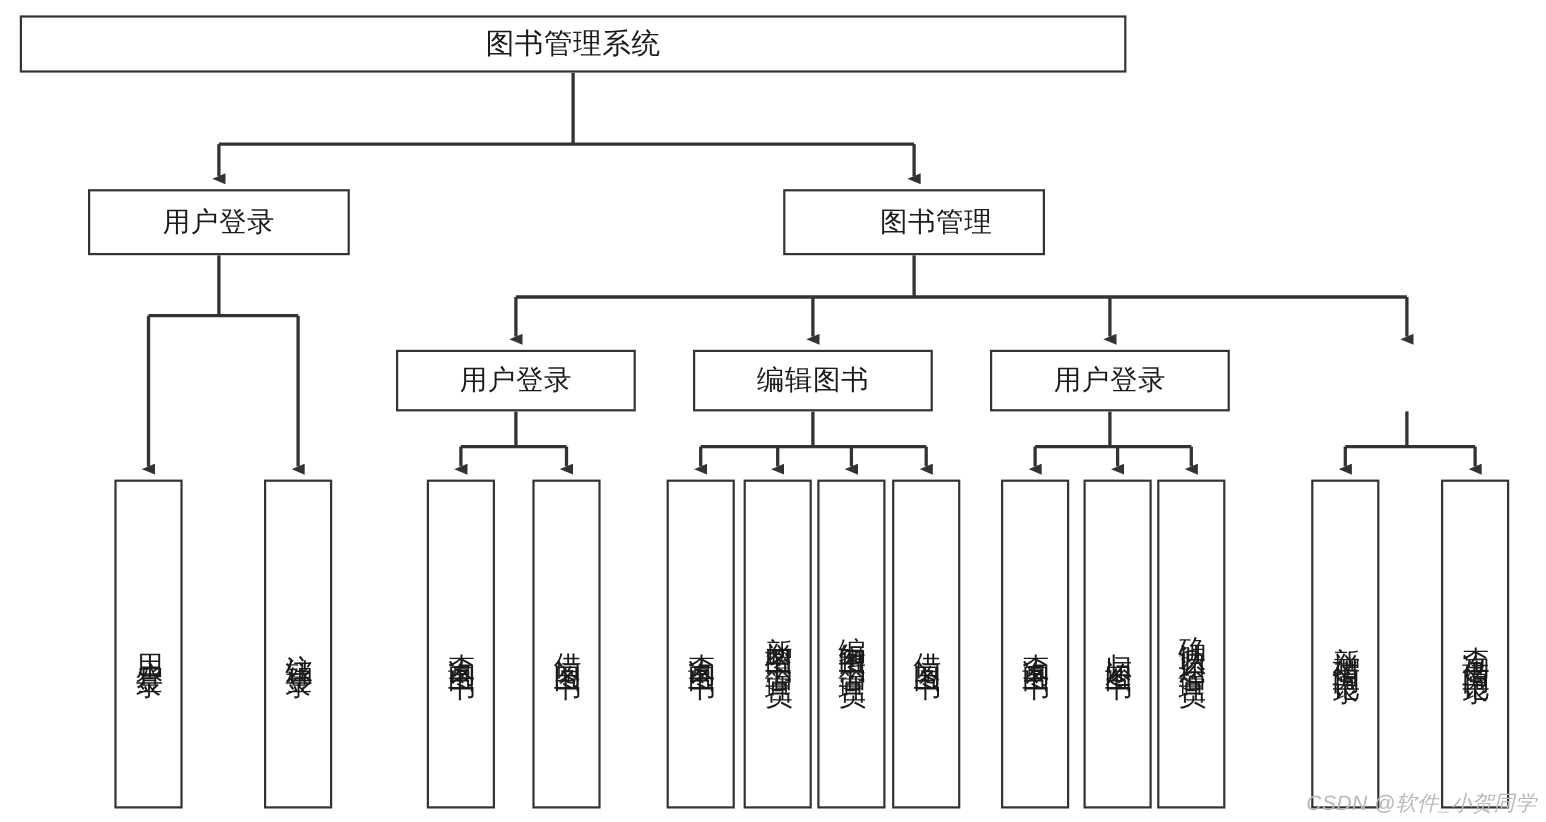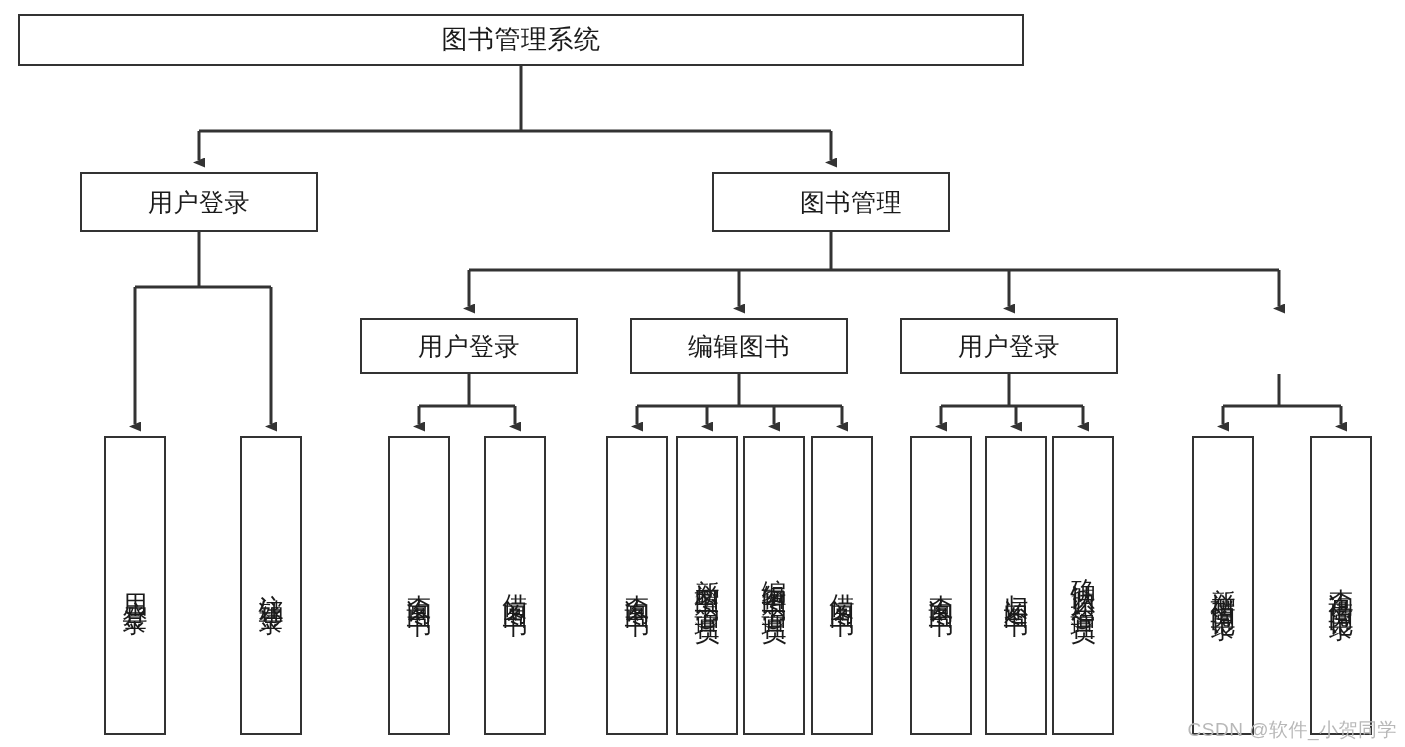--- a/index.html
+++ b/index.html
@@ -59,20 +59,21 @@
   }
   .watermark {
     position: absolute;
     right: 8px;
     bottom: 4px;
     font-size: 19px;
     color: #b8b8b8;
     letter-spacing: 0.5px;
     white-space: nowrap;
     user-select: none;
+    font-style: italic;
   }
 </style>
 </head>
 <body>
 
 <div id="canvas">
 
   <svg id="wires" viewBox="0 0 1405 747">
     <defs>
       <marker id="arrow" markerWidth="10" markerHeight="12" refX="2.5" refY="6" orient="auto" markerUnits="userSpaceOnUse">

